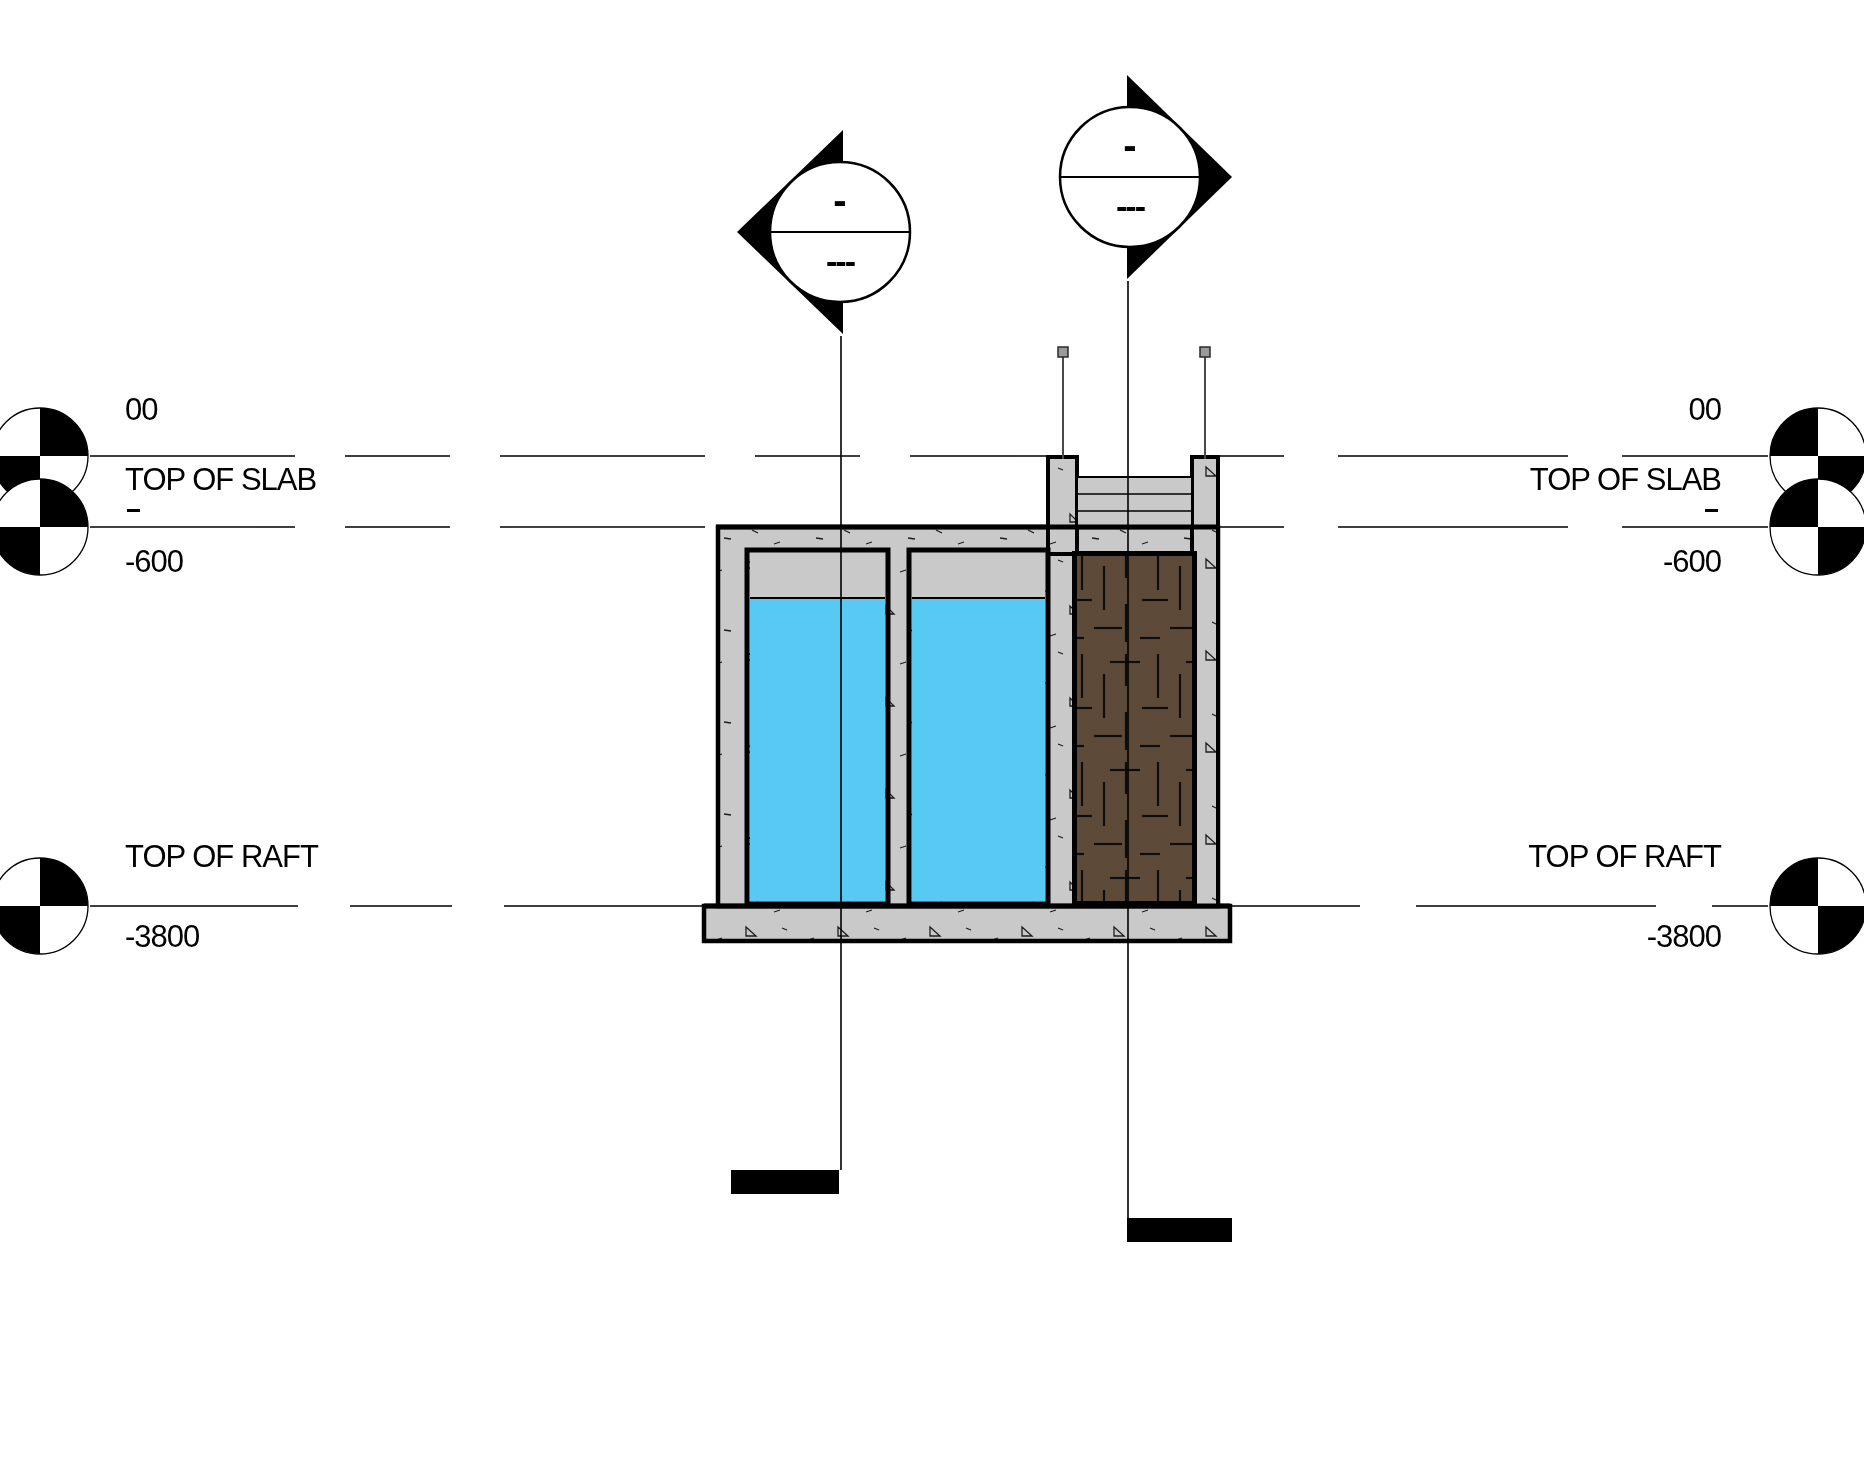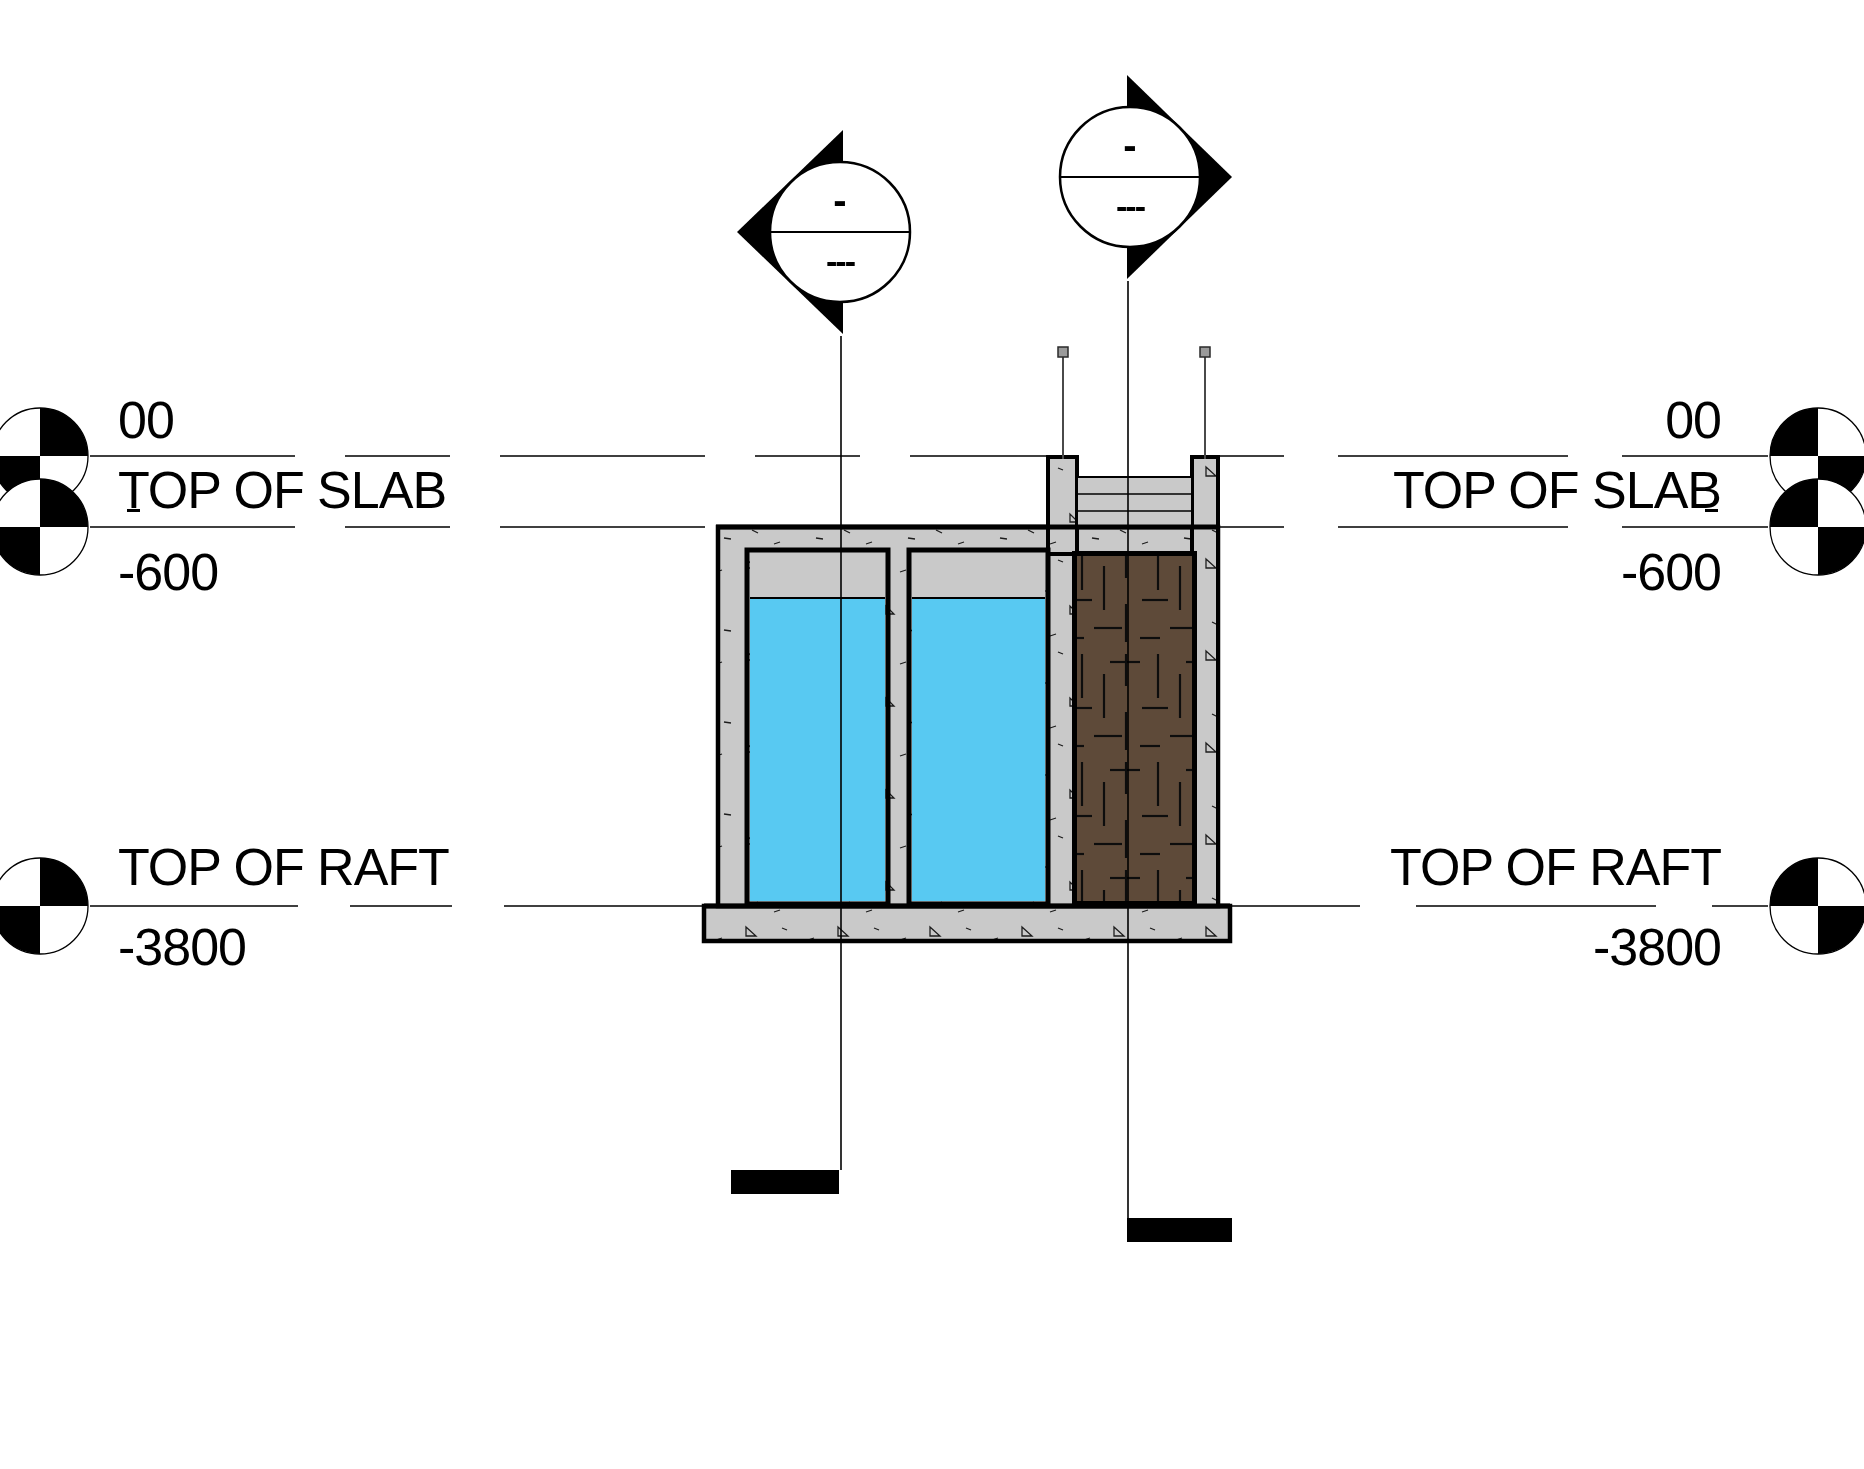--- a/index.html
+++ b/index.html
@@ -6,25 +6,26 @@
   #canvas{
     position:relative;
     width:1864px;height:1469px;
     background:#fff;
     overflow:hidden;
     font-family:"Liberation Sans", sans-serif;
   }
   #drawing{position:absolute;left:0;top:0;}
   .lvl-label{
     position:absolute;
-    font-size:52px;
+    font-size:31px;
     letter-spacing:-1px;
     line-height:1;
     color:#000;
     white-space:nowrap;
+    margin-left:7px;
   }
   .lvl-left{left:118px;}
   .lvl-right{right:143px;text-align:right;}
 </style>
 </head>
 <body>
 
 <div id="canvas">
 
   <svg id="drawing" width="1864" height="1469" viewBox="0 0 1864 1469">

